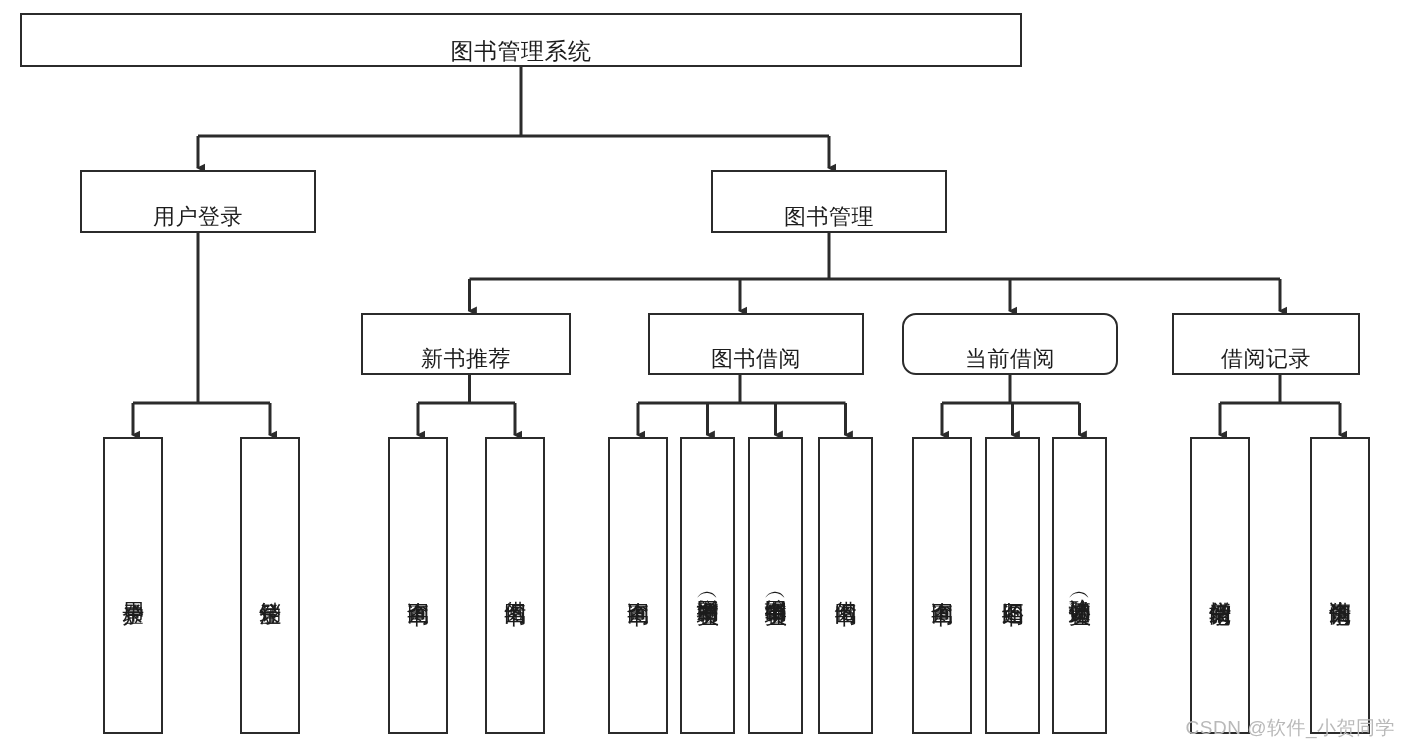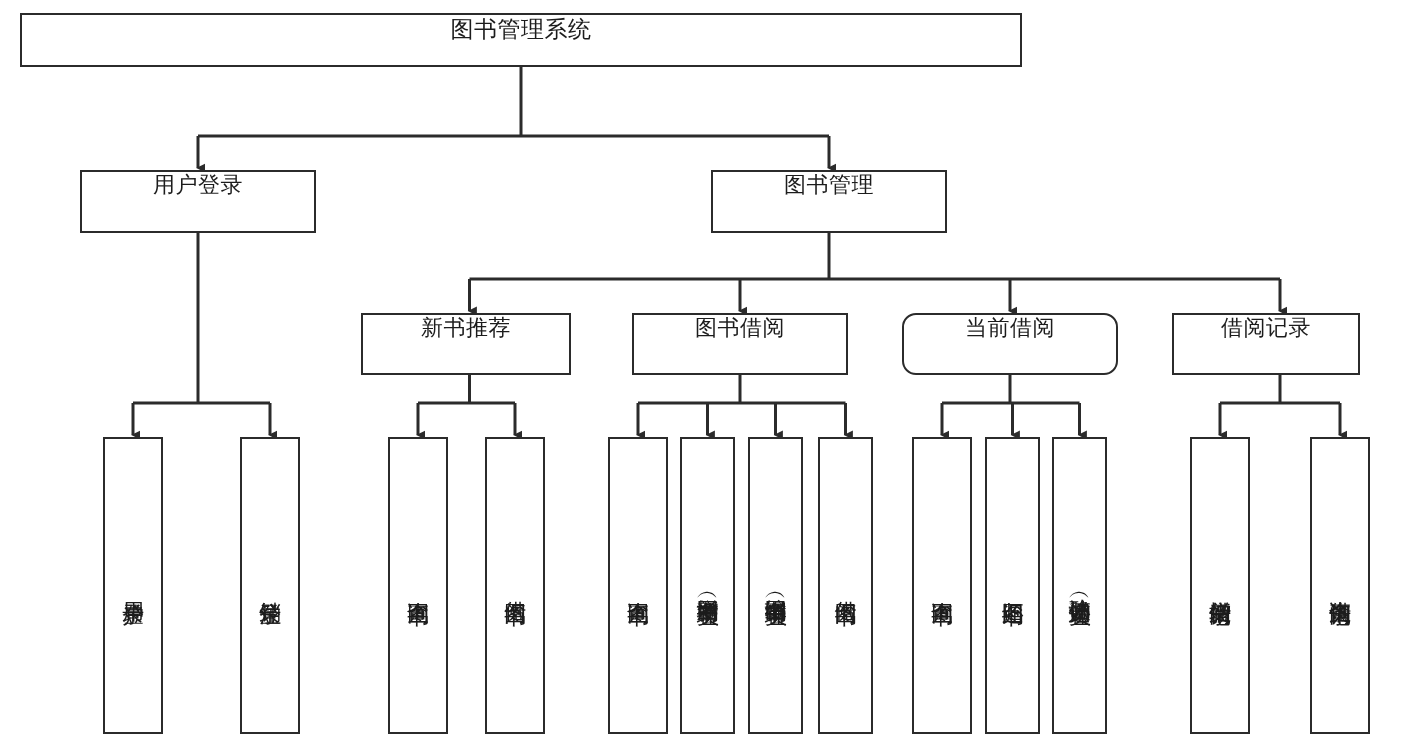--- a/index.html
+++ b/index.html
@@ -24,21 +24,21 @@
     width: 1405px;
     height: 747px;
     pointer-events: none;
   }
   .node {
     position: absolute;
     box-sizing: border-box;
     border: 2px solid #2b2b2b;
     background: #ffffff;
     display: flex;
-    align-items: flex-start;
+    align-items: flex-end;
     justify-content: center;
     color: #1c1c1c;
   }
   .node-label {
     display: block;
     text-align: center;
     line-height: 1.22;
     letter-spacing: 0.5px;
     white-space: nowrap;
   }
@@ -126,21 +126,21 @@
       </div>
       <div class="node horizontal" style="left: 80px; top: 170px; width: 236px; height: 63px;">
         <span class="node-label">用户登录</span>
       </div>
       <div class="node horizontal" style="left: 711px; top: 170px; width: 236px; height: 63px;">
         <span class="node-label">图书管理</span>
       </div>
       <div class="node horizontal" style="left: 361px; top: 313px; width: 210px; height: 62px;">
         <span class="node-label">新书推荐</span>
       </div>
-      <div class="node horizontal" style="left: 632px; top: 313px; width: 216px; height: 62px;">
+      <div class="node horizontal" style="left: 648px; top: 313px; width: 216px; height: 62px;">
         <span class="node-label">图书借阅</span>
       </div>
       <div class="node horizontal" style="left: 902px; top: 313px; width: 216px; height: 62px; border-radius: 14px;">
         <span class="node-label">当前借阅</span>
       </div>
       <div class="node horizontal" style="left: 1172px; top: 313px; width: 188px; height: 62px;">
         <span class="node-label">借阅记录</span>
       </div>
       <div class="node vertical" style="left: 103px; top: 437px; width: 60px; height: 297px;">
         <span class="node-label">用户登录</span>
@@ -176,13 +176,14 @@
         <span class="node-label">确认归还（管理员）</span>
       </div>
       <div class="node vertical" style="left: 1190px; top: 437px; width: 60px; height: 297px;">
         <span class="node-label">新增借阅记录</span>
       </div>
       <div class="node vertical" style="left: 1310px; top: 437px; width: 60px; height: 297px;">
         <span class="node-label">查询借阅记录</span>
       </div>
     </div>
 
+  <div id="watermark">CSDN @软件_小贺同学</div>
 </div>
 
 </body></html>

